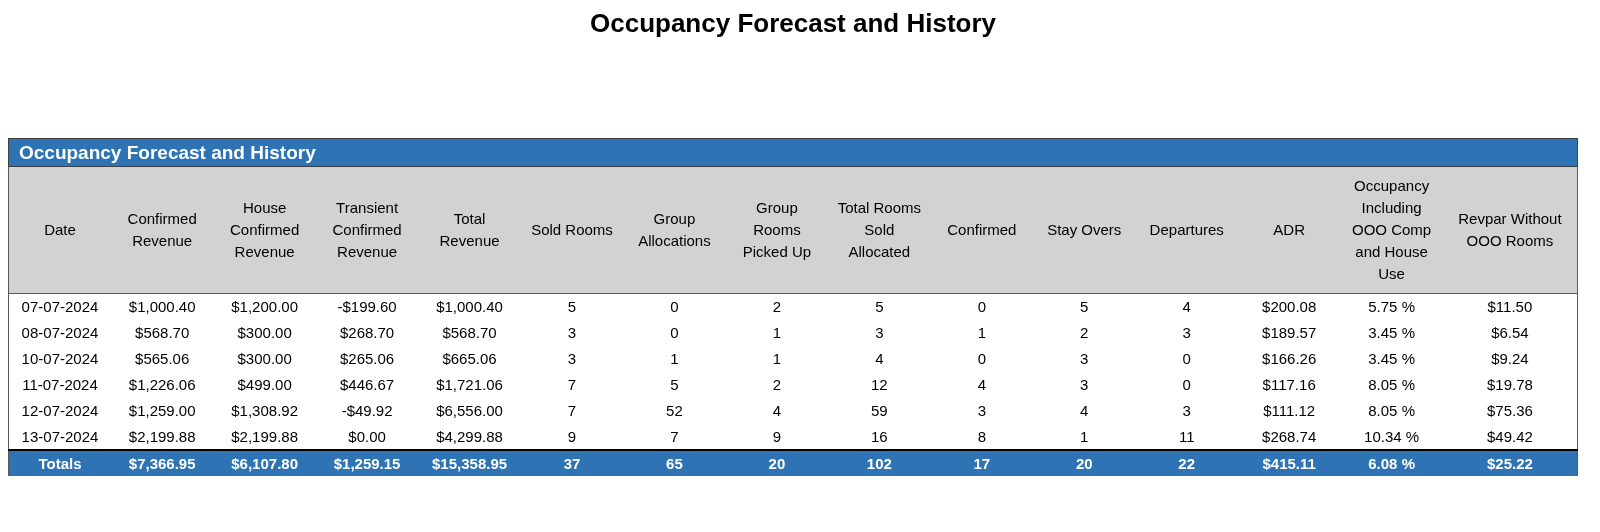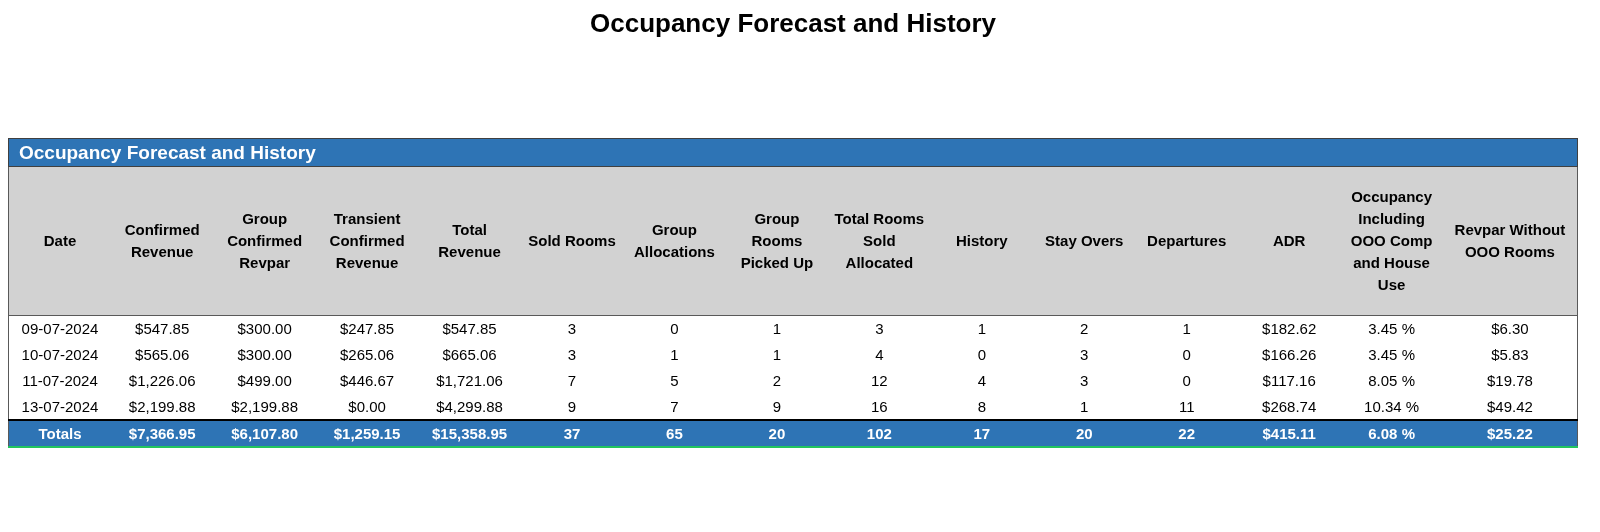--- a/index.html
+++ b/index.html
@@ -50,25 +50,25 @@
     font-size: 15px;
     color: #000000;
     border: 1px solid #595959;
     border-top: none;
   }
   table.report-table col { width: 6.53%; }
   table.report-table col.last-col { width: auto; }
   thead tr { height: 114px; }
   thead th {
     background: #D2D2D2;
-    font-weight: bold;
+    font-weight: normal;
     text-align: center;
     vertical-align: middle;
     line-height: 22px;
-    padding: 19px 6px;
+    padding: 8px 6px;
     border-bottom: 1px solid #595959;
   }
   tbody tr { height: 26px; }
   tbody td {
     text-align: center;
     vertical-align: middle;
     padding: 2px 2px;
     background: #ffffff;
   }
   tfoot tr { height: 27px; }
@@ -109,86 +109,120 @@
           <col>
           <col>
           <col>
           <col>
           <col class="last-col">
         </colgroup>
       <thead>
         <tr>
             <th>Date</th>
             <th>Confirmed Revenue</th>
-            <th>Group Confirmed Revpar</th>
+            <th>House Confirmed Revenue</th>
             <th>Transient Confirmed Revenue</th>
             <th>Total Revenue</th>
             <th>Sold Rooms</th>
             <th>Group Allocations</th>
             <th>Group Rooms Picked Up</th>
             <th>Total Rooms Sold Allocated</th>
-            <th>History</th>
+            <th>Confirmed</th>
             <th>Stay Overs</th>
             <th>Departures</th>
             <th>ADR</th>
             <th>Occupancy Including OOO Comp and House Use</th>
             <th>Revpar Without OOO Rooms</th>
           </tr>
       </thead>
       <tbody>
           <tr>
-            <td>09-07-2024</td>
-            <td>$547.85</td>
+            <td>07-07-2024</td>
+            <td>$1,000.40</td>
+            <td>$1,200.00</td>
+            <td>-$199.60</td>
+            <td>$1,000.40</td>
+            <td>5</td>
+            <td>0</td>
+            <td>2</td>
+            <td>5</td>
+            <td>0</td>
+            <td>5</td>
+            <td>4</td>
+            <td>$200.08</td>
+            <td>5.75 %</td>
+            <td>$11.50</td>
+          </tr>
+          <tr>
+            <td>08-07-2024</td>
+            <td>$568.70</td>
             <td>$300.00</td>
-            <td>$247.85</td>
-            <td>$547.85</td>
+            <td>$268.70</td>
+            <td>$568.70</td>
             <td>3</td>
             <td>0</td>
             <td>1</td>
             <td>3</td>
             <td>1</td>
             <td>2</td>
-            <td>1</td>
-            <td>$182.62</td>
+            <td>3</td>
+            <td>$189.57</td>
             <td>3.45 %</td>
-            <td>$6.30</td>
+            <td>$6.54</td>
           </tr>
           <tr>
             <td>10-07-2024</td>
             <td>$565.06</td>
             <td>$300.00</td>
             <td>$265.06</td>
             <td>$665.06</td>
             <td>3</td>
             <td>1</td>
             <td>1</td>
             <td>4</td>
             <td>0</td>
             <td>3</td>
             <td>0</td>
             <td>$166.26</td>
             <td>3.45 %</td>
-            <td>$5.83</td>
+            <td>$9.24</td>
           </tr>
           <tr>
             <td>11-07-2024</td>
             <td>$1,226.06</td>
             <td>$499.00</td>
             <td>$446.67</td>
             <td>$1,721.06</td>
             <td>7</td>
             <td>5</td>
             <td>2</td>
             <td>12</td>
             <td>4</td>
             <td>3</td>
             <td>0</td>
             <td>$117.16</td>
             <td>8.05 %</td>
             <td>$19.78</td>
+          </tr>
+          <tr>
+            <td>12-07-2024</td>
+            <td>$1,259.00</td>
+            <td>$1,308.92</td>
+            <td>-$49.92</td>
+            <td>$6,556.00</td>
+            <td>7</td>
+            <td>52</td>
+            <td>4</td>
+            <td>59</td>
+            <td>3</td>
+            <td>4</td>
+            <td>3</td>
+            <td>$111.12</td>
+            <td>8.05 %</td>
+            <td>$75.36</td>
           </tr>
           <tr>
             <td>13-07-2024</td>
             <td>$2,199.88</td>
             <td>$2,199.88</td>
             <td>$0.00</td>
             <td>$4,299.88</td>
             <td>9</td>
             <td>7</td>
             <td>9</td>

